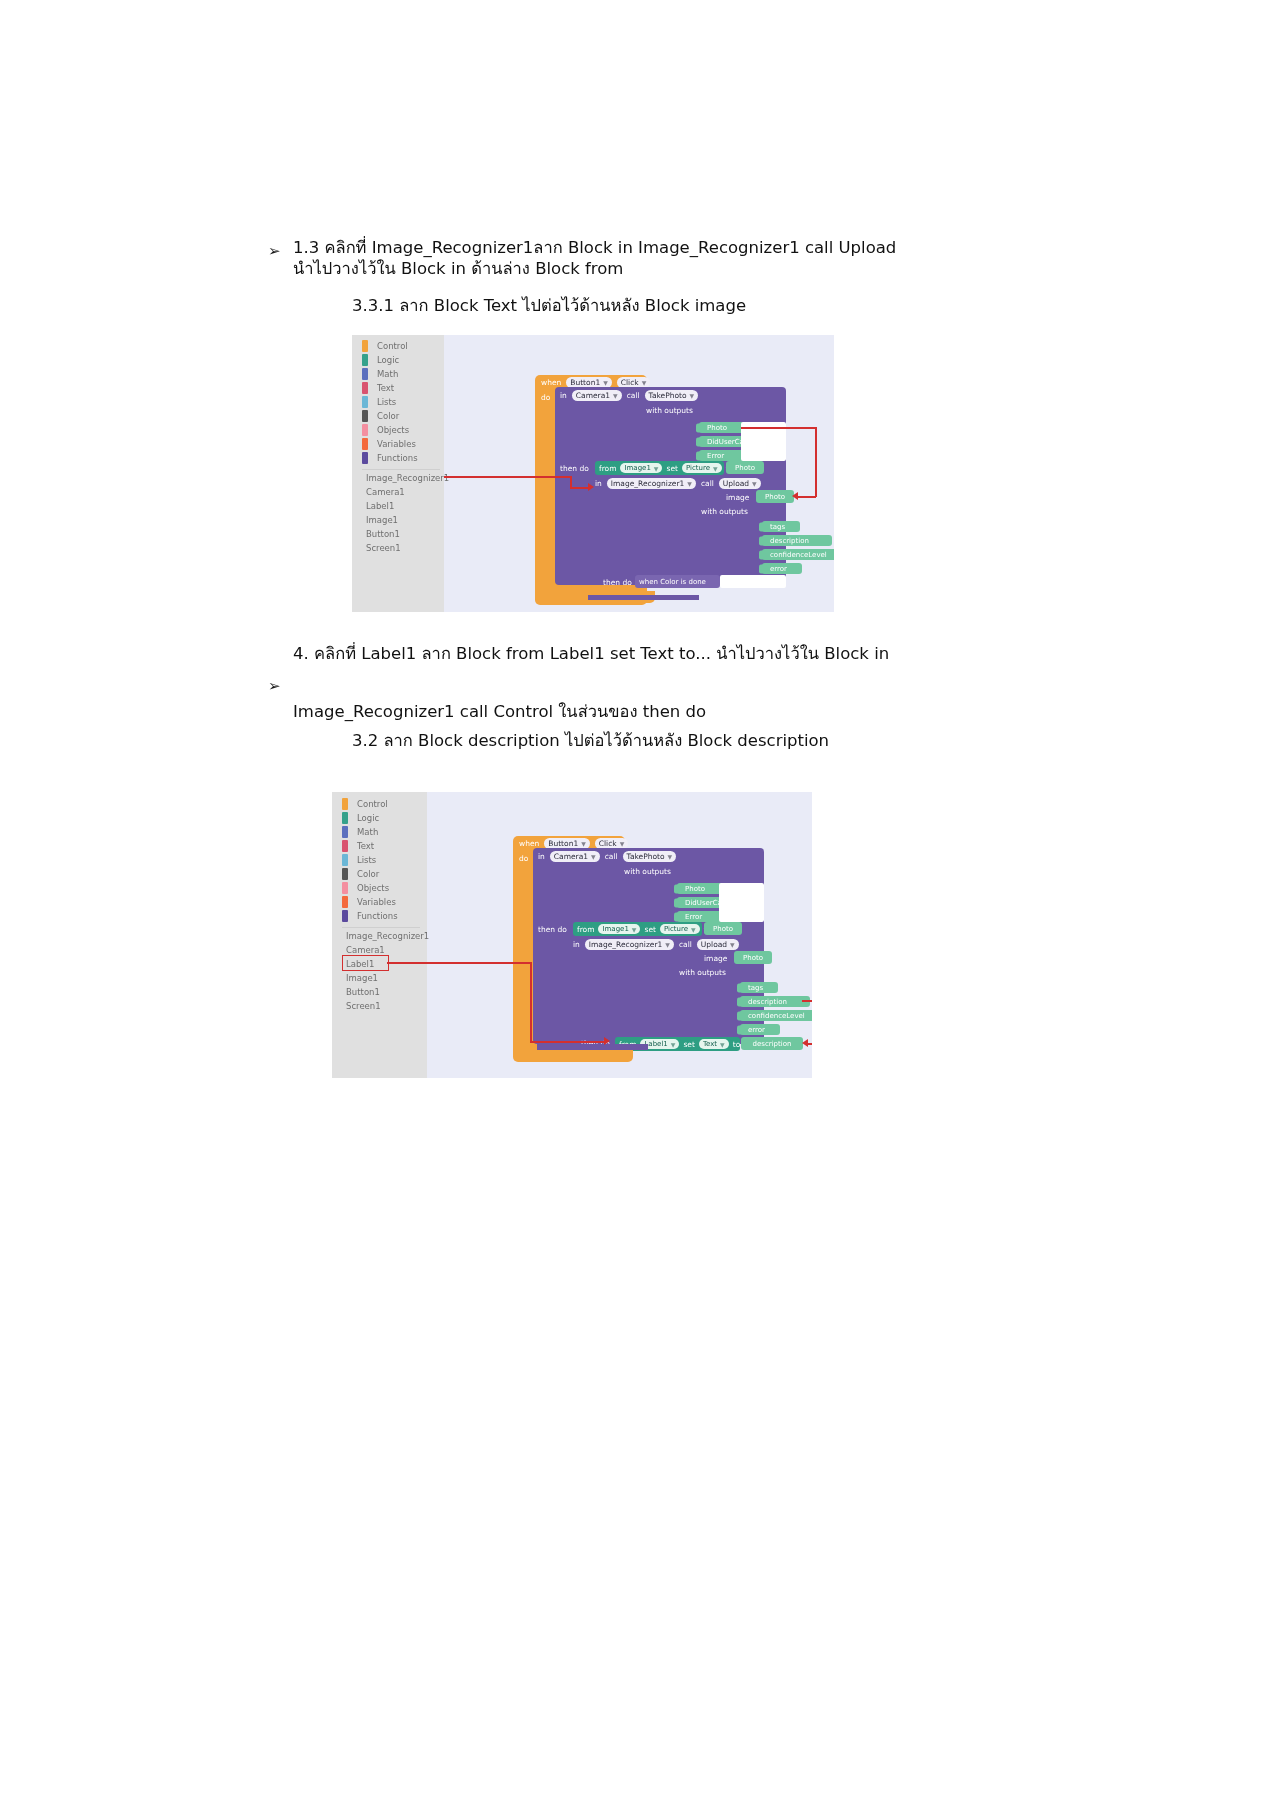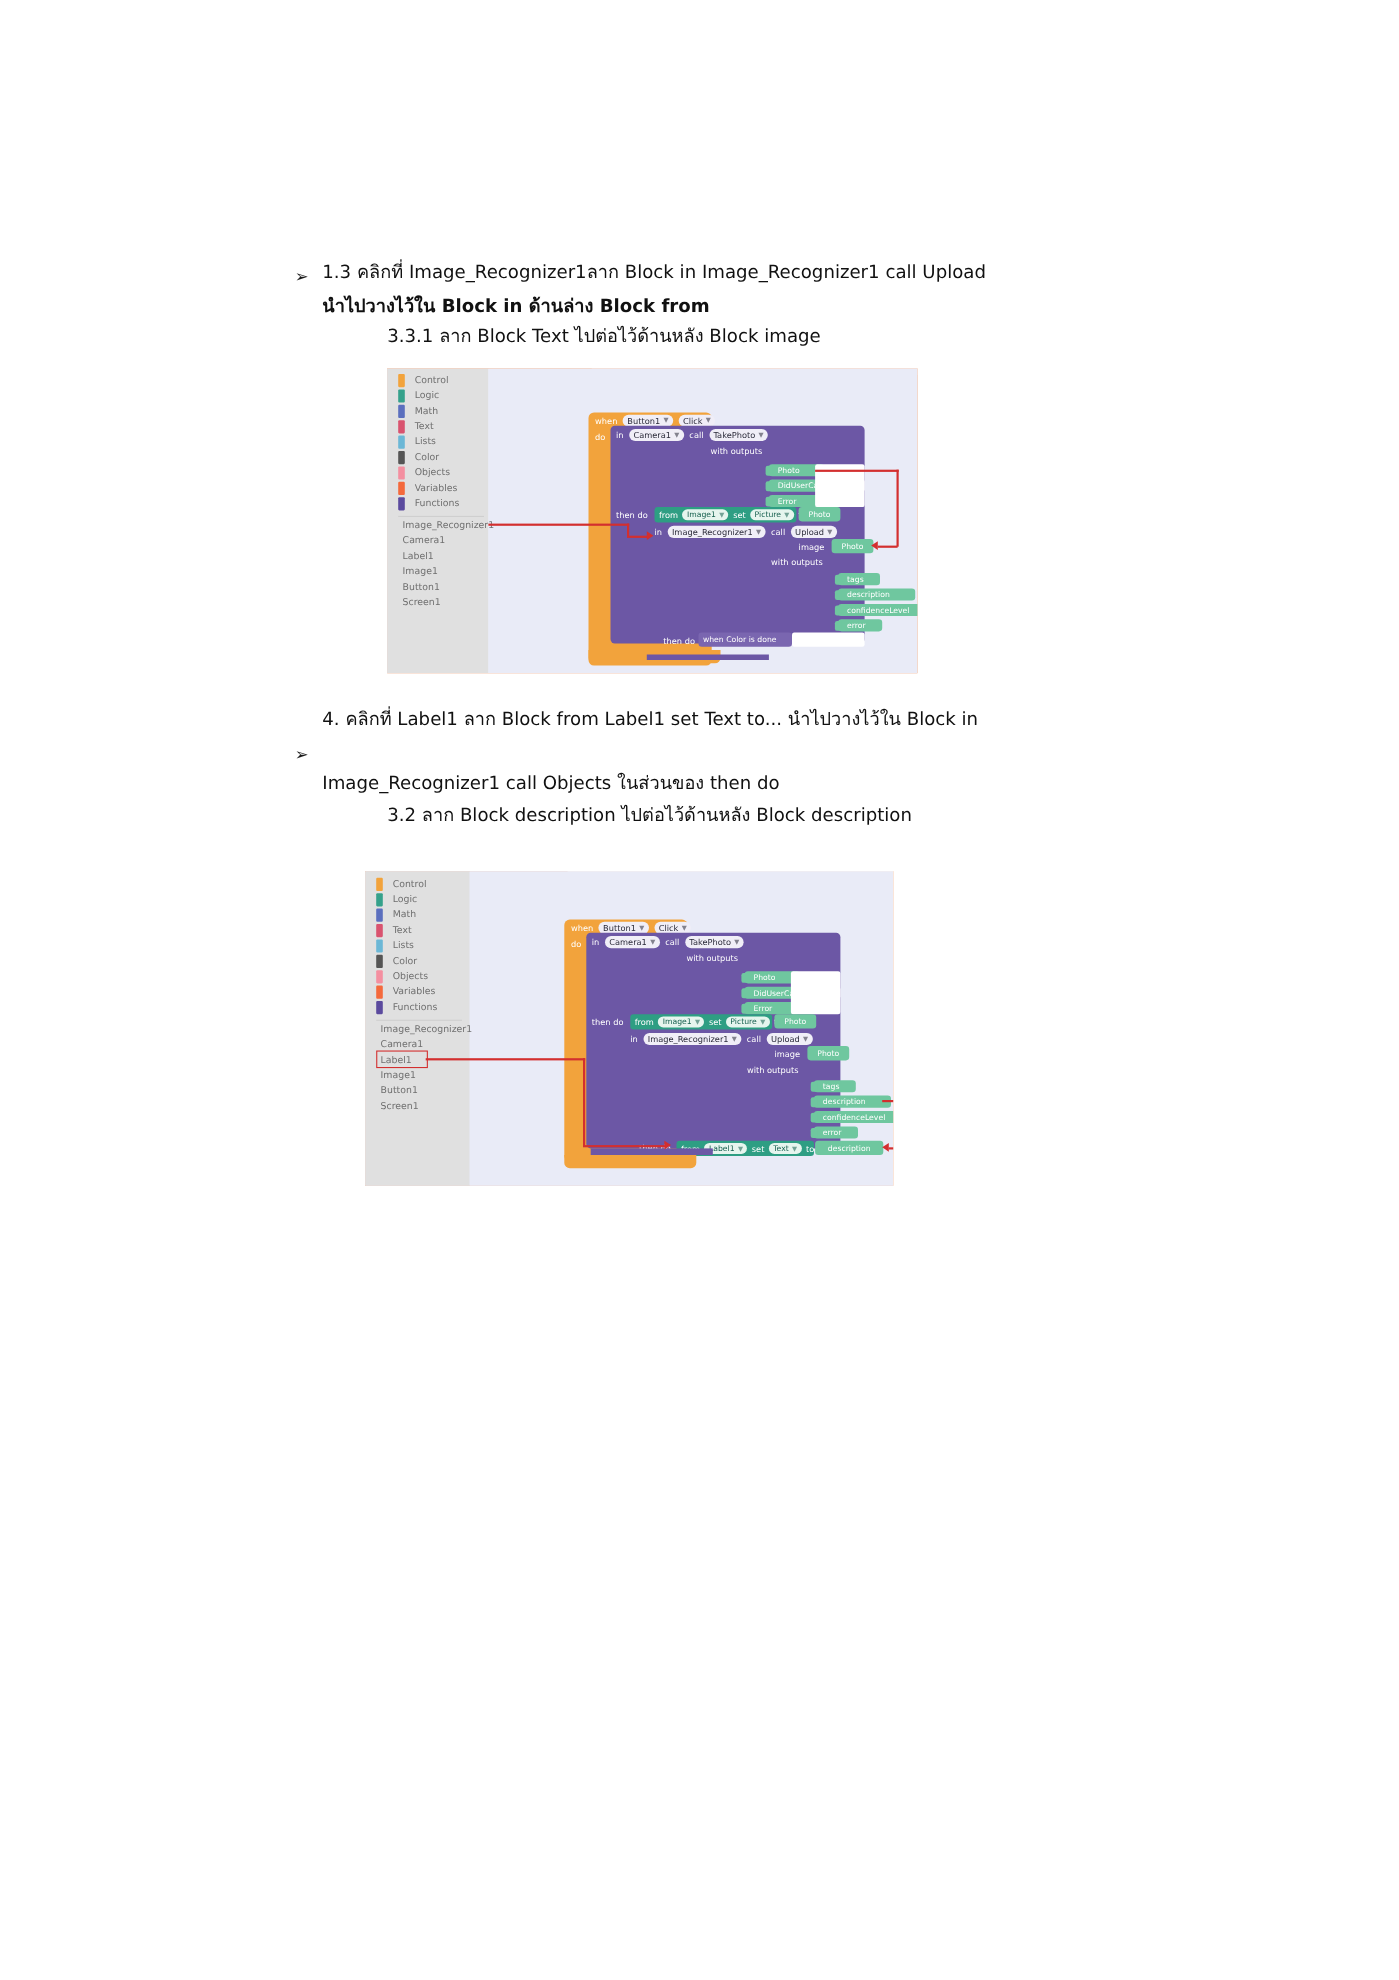--- a/index.html
+++ b/index.html
@@ -16,21 +16,21 @@
   
   .para{position:absolute;font-size:16.5px;line-height:29px;color:#111;}
   .bullet{position:absolute;font-size:15px;color:#1a1a1a;}
   .arrow-glyph{font-size:15px;line-height:29px;}
 
   .txt-l1{white-space:nowrap;}
   .txt-l2{white-space:nowrap;}
   .txt-l3{white-space:nowrap;}
 
   
-  .figure{position:absolute;background:#f97316;box-shadow:0 0 0 0 rgba(0,0,0,0);}
+  .figure{position:absolute;background:#d946ef;box-shadow:0 0 0 0 rgba(0,0,0,0);}
   .fig-inner{position:relative;width:100%;height:100%;overflow:hidden;background:#e9ebf7;}
   .palette-col{position:absolute;left:0;top:0;bottom:0;background:#e0e0e0;}
   .canvas-area{position:absolute;top:0;bottom:0;right:0;background:#e9ebf7;}
 
   .pal-row{position:absolute;display:flex;align-items:center;white-space:nowrap;}
   .pal-swatch{width:6px;border-radius:1px;margin-right:9px;}
   .pal-label{font-size:8.5px;color:#6f6f6f;font-family:"DejaVu Sans","Liberation Sans",sans-serif;}
   .comp-row{position:absolute;font-size:8.5px;color:#6f6f6f;white-space:nowrap;}
   .pal-divider{position:absolute;height:1px;background:#cfcfcf;}
 
@@ -58,21 +58,21 @@
 </style>
 </head>
 <body>
 
 <div class="page">
 
   <div class="bullet" style="left:268px;top:237px;">
     <span class="arrow-glyph">➢</span>
   </div>
   <div class="para txt-l1" style="left:293px;top:233px;">1.3 คลิกที่ Image_Recognizer1ลาก Block in Image_Recognizer1 call Upload</div>
-  <div class="para txt-l2" style="left:293px;top:264px;font-weight:bold;">นำไปวางไว้ใน Block in ด้านล่าง Block from</div>
+  <div class="para txt-l2" style="left:293px;top:254px;">นำไปวางไว้ใน Block in ด้านล่าง Block from</div>
   <div class="para txt-l3" style="left:352px;top:291px;">3.3.1 ลาก Block Text ไปต่อไว้ด้านหลัง Block image</div>
 
   <div class="figure" style="left:352px;top:335px;width:482px;height:277px;">
     <div class="fig-inner">
 
       <div class="toolbar-bar2" style="left:186px;top:0px;width:296px;height:6px;"></div>
       <div class="toolbar-bar" style="left:229px;top:1px;width:50px;height:3px;"></div>
 
       <div class="palette-col" style="width:92px;"></div>
       <div class="canvas-area" style="left:92px;"></div>
@@ -247,21 +247,21 @@
       <div class="arrow-line" style="left:446px;top:161px;width:18px;height:1.5px;"></div>
       <div class="arrow-head" style="left:440px;top:157px;border-top:4px solid transparent;border-bottom:4px solid transparent;border-right:6px solid #d32f2f;"></div>
 
     </div>
   </div>
 
   <div class="bullet" style="left:268px;top:672px;">
     <span class="arrow-glyph">➢</span>
   </div>
   <div class="para" style="left:293px;top:639px;white-space:nowrap;">4. คลิกที่  Label1  ลาก  Block from  Label1  set Text to...  นำไปวางไว้ใน  Block in</div>
-  <div class="para" style="left:293px;top:697px;white-space:nowrap;">Image_Recognizer1 call Objects  ในส่วนของ then do</div>
+  <div class="para" style="left:293px;top:697px;white-space:nowrap;">Image_Recognizer1 call Control  ในส่วนของ then do</div>
   <div class="para" style="left:352px;top:726px;white-space:nowrap;">3.2 ลาก Block description ไปต่อไว้ด้านหลัง  Block description</div>
 
   <div class="figure" style="left:332px;top:792px;width:480px;height:286px;">
     <div class="fig-inner">
 
       <div class="toolbar-bar2" style="left:184px;top:0px;width:296px;height:6px;"></div>
       <div class="toolbar-bar" style="left:227px;top:1px;width:50px;height:3px;"></div>
 
       <div class="palette-col" style="width:95px;"></div>
       <div class="canvas-area" style="left:95px;"></div>

